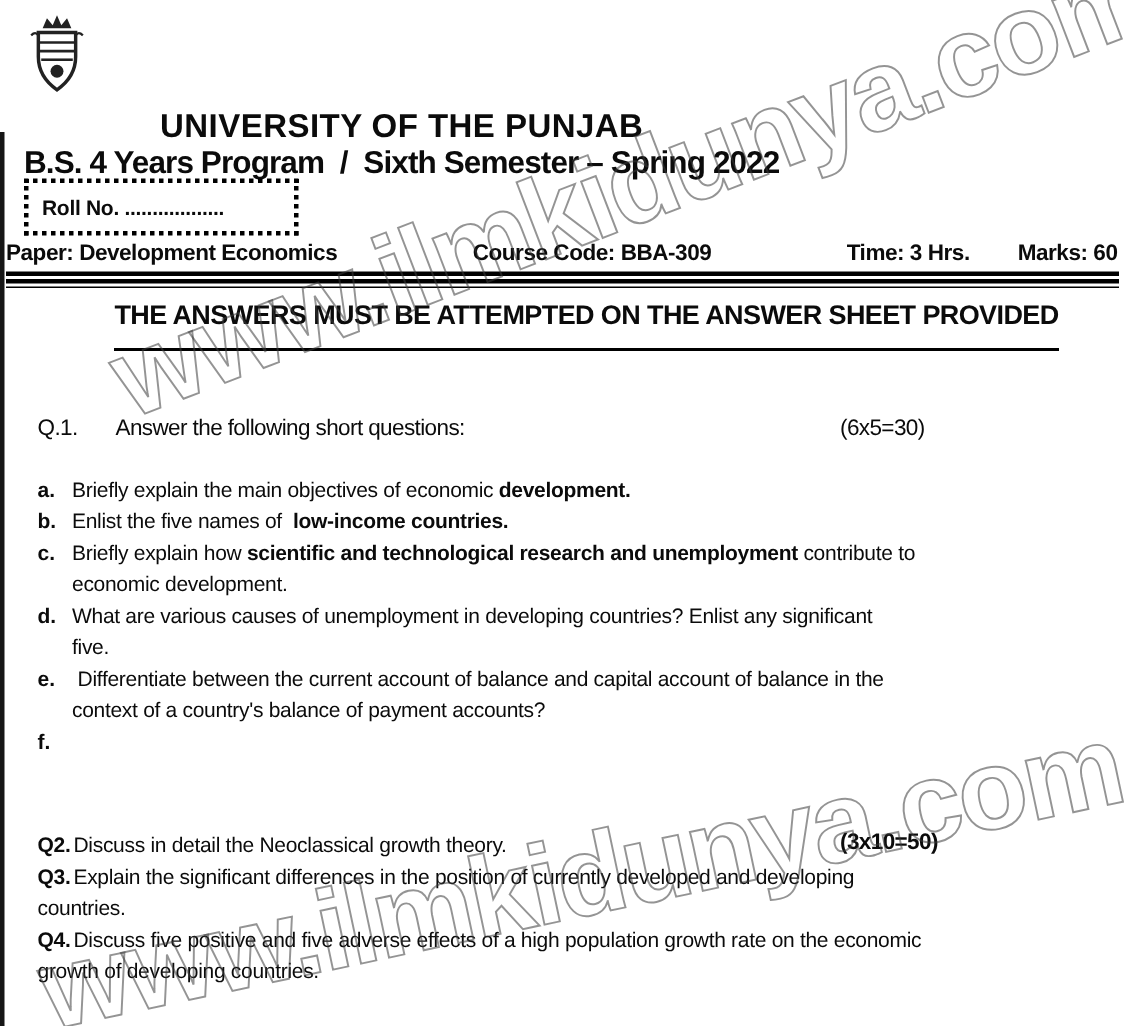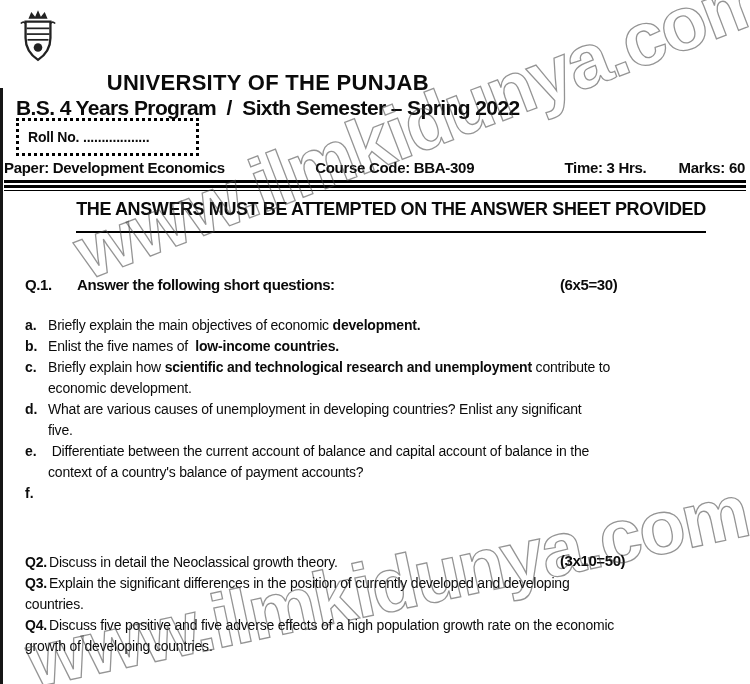--- a/index.html
+++ b/index.html
@@ -30,21 +30,21 @@
   .rules{margin:4px 4px 0 4px;}
   .rules .r1,.rules .r2{height:3px;background:#000;}
   .rules .r2{margin-top:2px;}
   .rules .r3{height:1px;background:#000;margin-top:2px;}
 
   .notice{text-align:center;margin-top:8px;font-size:18px;font-weight:bold;letter-spacing:-.4px;}
   .notice span{border-bottom:2px solid #000;padding-bottom:12px;margin-left:32px;}
 
   
   .qrow{position:relative;display:flex;margin:56px 16px 0 25px;
-    font-size:15px;font-weight:bold;letter-spacing:-.4px;align-items:center;}
+    font-size:15px;font-weight:normal;letter-spacing:-.4px;align-items:center;}
   .qrow .qnum{width:52px;flex:none;}
   .qmarks{position:absolute;left:535px;top:0;}
 
   .items{margin:22px 0 0 25px;font-size:14px;line-height:21px;}
   .item{display:flex;}
   .ilabel{width:23px;flex:none;font-weight:bold;}
   .itext{white-space:pre-wrap;letter-spacing:-.2px;}
   .itext b{letter-spacing:-.2px;margin-top:16px;}
 
   .sec2row{position:relative;margin:48px 0 0 25px;font-size:15px;font-weight:bold;letter-spacing:-.4px;}

